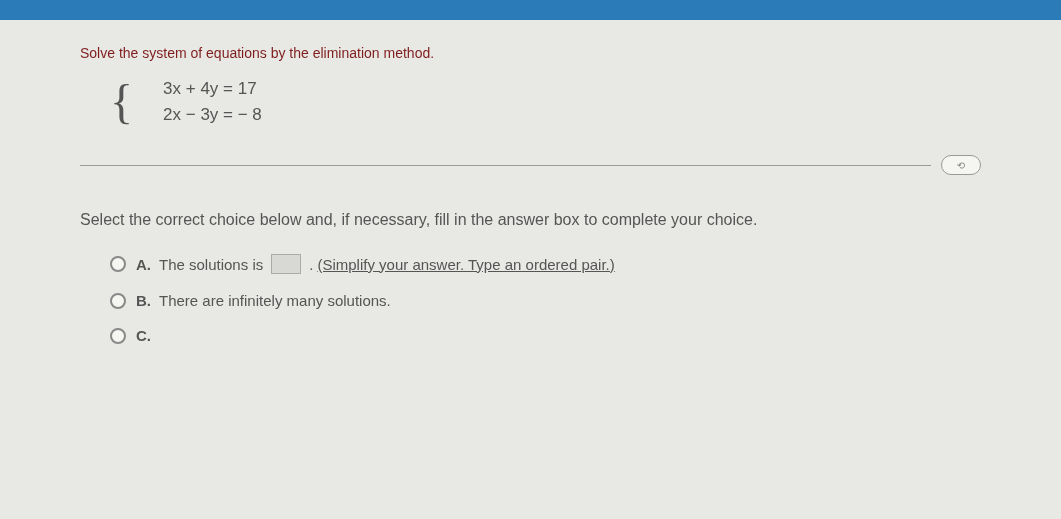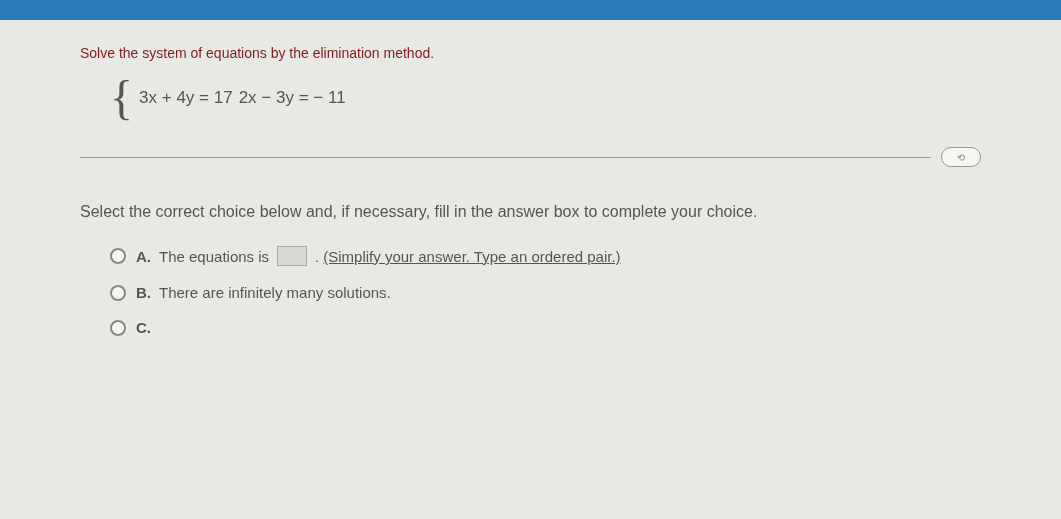--- a/index.html
+++ b/index.html
@@ -37,21 +37,23 @@
     .brace {
       font-size: 48px;
       color: #555;
       line-height: 0.8;
       margin-right: 6px;
       font-weight: normal;
       font-family: serif;
     }
     .equations {
       display: flex;
+      flex-direction: column;
       gap: 6px;
+      margin-left: 24px;
     }
     .equation {
       font-size: 17px;
       color: #555;
     }
     .divider-row {
       display: flex;
       align-items: center;
       margin: 20px 0 30px 0;
     }
@@ -132,38 +134,38 @@
 <div class="header-bar"></div>
 
 <div class="content">
 
   <div class="question-prompt">Solve the system of equations by the elimination method.</div>
 
   <div class="equation-system">
     <div class="brace">{</div>
     <div class="equations">
       <div class="equation">3x + 4y = 17</div>
-      <div class="equation">2x − 3y = − 11</div>
+      <div class="equation">2x − 3y = − 8</div>
     </div>
   </div>
 
   <div class="divider-row">
     <div class="divider"></div>
     <div class="reset-pill">⟲</div>
   </div>
 
   <div class="instruction">Select the correct choice below and, if necessary, fill in the answer box to complete your choice.</div>
 
   <div class="options">
 
     <div class="option">
       <div class="radio"></div>
       <div class="option-text">
         <span class="option-letter">A.</span>
-        <span>The equations is</span>
+        <span>The solutions is</span>
         <span class="answer-box"></span>
         <span>.</span>
         <span class="hint-text">(Simplify your answer. Type an ordered pair.)</span>
       </div>
     </div>
 
     <div class="option">
       <div class="radio"></div>
       <div class="option-text">
         <span class="option-letter">B.</span>

